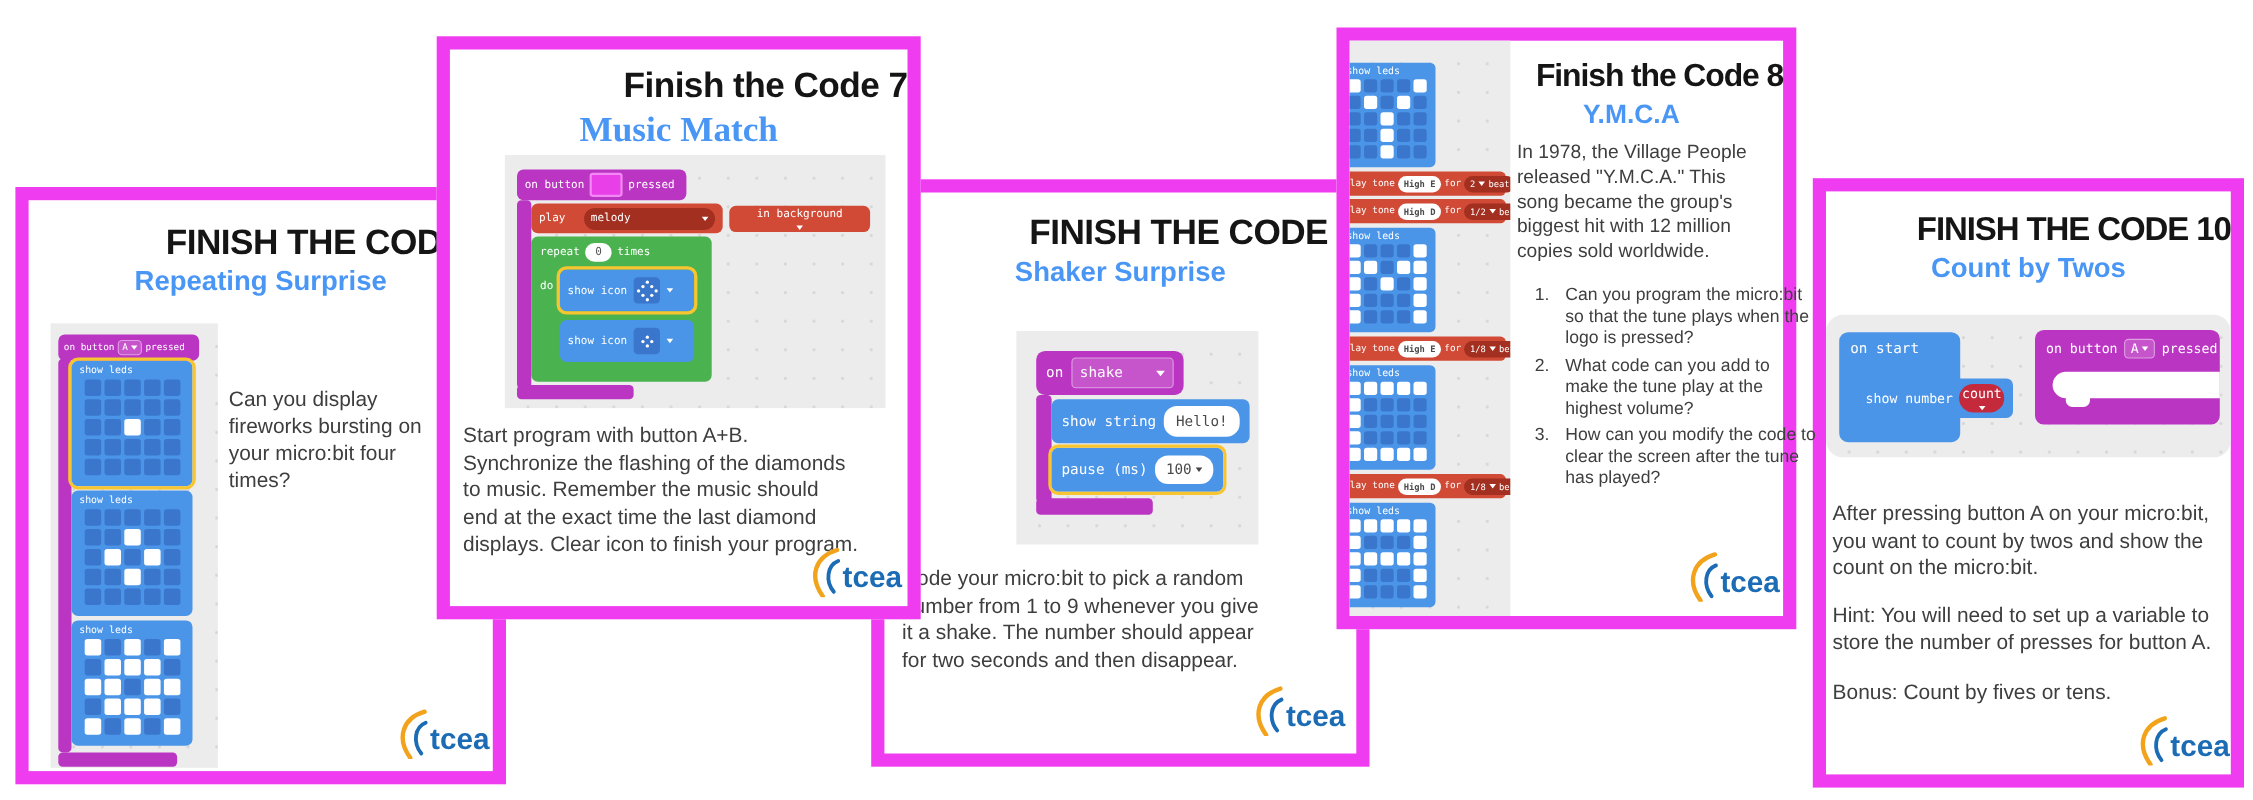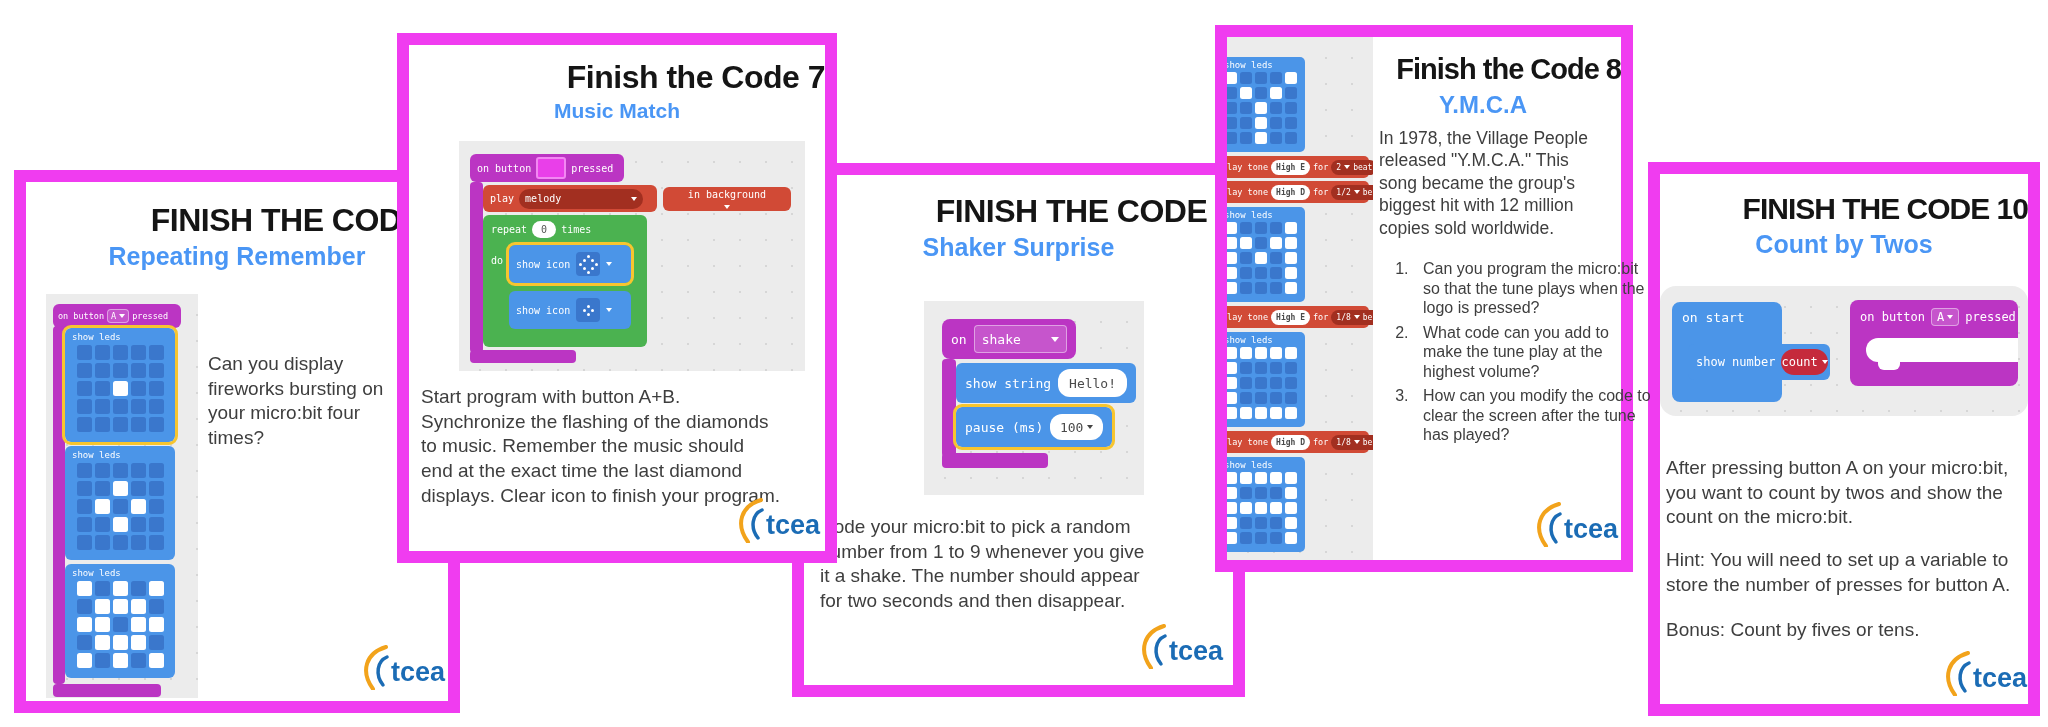--- a/index.html
+++ b/index.html
@@ -42,36 +42,36 @@
   .led-icon div{background:transparent;border-radius:50%;}
   .led-icon div.on{background:#fff;}
   .iconbox{width:24px;height:24px;background:#3a77cc;border-radius:4px;display:flex;
            align-items:center;justify-content:center;}
   .pill-white{background:#fff;color:#4a4a4a;border-radius:12px;display:inline-flex;
               align-items:center;justify-content:center;}
   .mpill{background:#a22f20;border-radius:10px;display:inline-flex;align-items:center;
          justify-content:space-between;}
   .beatpill{background:#a22f20;border-radius:8px;display:inline-flex;align-items:center;gap:3px;}
   .redvar{background:#c52a3c;border-radius:13px;display:inline-flex;align-items:center;
-          justify-content:center;gap:4px;}
+          justify-content:center;gap:4px;flex-direction:column;}
   .oval{background:#fff;color:#555;border-radius:10px;min-width:24px;height:17px;
         display:inline-flex;align-items:center;justify-content:center;}
   .logo{position:absolute;width:92px;height:46px;}
   .logo .lo{fill:none;stroke:#f2a31b;stroke-width:4;stroke-linecap:round;}
   .logo .lb{fill:none;stroke:#1b6cb5;stroke-width:3.5;stroke-linecap:round;}
   .logo text{font-family:"Liberation Sans",sans-serif;font-size:27px;font-weight:bold;fill:#1b6cb5;}
   ol{margin:0;padding-left:36px;}
   ol li{padding-left:10px;margin-bottom:5px;}
 </style>
 </head>
 <body>
 
 <section class="card" id="card-fc4" style="left:14px;top:170px;width:446px;height:543px;z-index:1;">
   <h1 class="title" style="top:20px;font-size:32px;">FINISH THE CODE 4</h1>
-  <h2 class="subtitle" style="top:60px;font-size:25px;">Repeating Remember</h2>
+  <h2 class="subtitle" style="top:60px;font-size:25px;">Repeating Surprise</h2>
 
   <div class="ws" style="left:20px;top:112px;width:152px;height:404px;">
     <div class="blk purple" style="left:7px;top:10px;width:128px;height:24px;font-size:8.5px;gap:3px;padding:0 5px;">
       <span>on button</span>
       <span class="dd" style="padding:1px 3px;font-size:8.5px;">
         <span>A</span>
         <span class="car sm"></span>
       </span>
       <span>pressed</span>
     </div>
@@ -179,31 +179,31 @@
 
   <svg class="logo" style="left:330px;top:462px;" viewBox="0 0 92 46">
     <path class="lo" d="M30 3 C 10 9, 4 27, 17 45"></path>
     <path class="lb" d="M31 13 C 21 17, 19 31, 27 41"></path>
     <text x="35" y="37">tcea</text>
   </svg>
 </section>
 
 <section class="card" id="card-fc7" style="left:397px;top:33px;width:440px;height:530px;z-index:4;">
   <h1 class="title" style="top:14px;font-size:32px;">Finish the Code 7</h1>
-  <h2 class="subtitle" style="top:54px;font-size:21px;">Music Match</h2>
+  <h2 class="subtitle" style="top:54px;font-size:32px;font-family:Liberation Serif, serif;">Music Match</h2>
 
   <div class="ws" style="left:50px;top:96px;width:346px;height:230px;">
     <div class="blk purple" style="left:11px;top:13px;width:154px;height:28px;font-size:10px;gap:5px;padding:0 7px;">
       <span>on button</span>
       <span style="display:inline-block;width:26px;height:18px;background:#e93fe9;border:2px solid #f387f3;border-radius:3px;"></span>
       <span>pressed</span>
     </div>
     <div class="spine" style="left:11px;top:41px;width:13px;height:171px;"></div>
 
-    <div class="blk red" style="left:24px;top:44px;width:174px;height:27px;font-size:10px;gap:5px;padding:0 7px;">
+    <div class="blk red" style="left:24px;top:44px;width:174px;height:27px;font-size:10px;gap:17px;padding:0 7px;">
       <span>play</span>
       <span class="mpill" style="width:112px;height:20px;padding:0 6px;">
         <span>melody</span>
         <span class="car sm"></span>
       </span>
     </div>
     <div class="blk red" style="left:204px;top:46px;width:128px;height:24px;font-size:10px;gap:5px;justify-content:center;flex-direction:column;">
       <span>in background</span>
       <span class="car sm"></span>
     </div>

